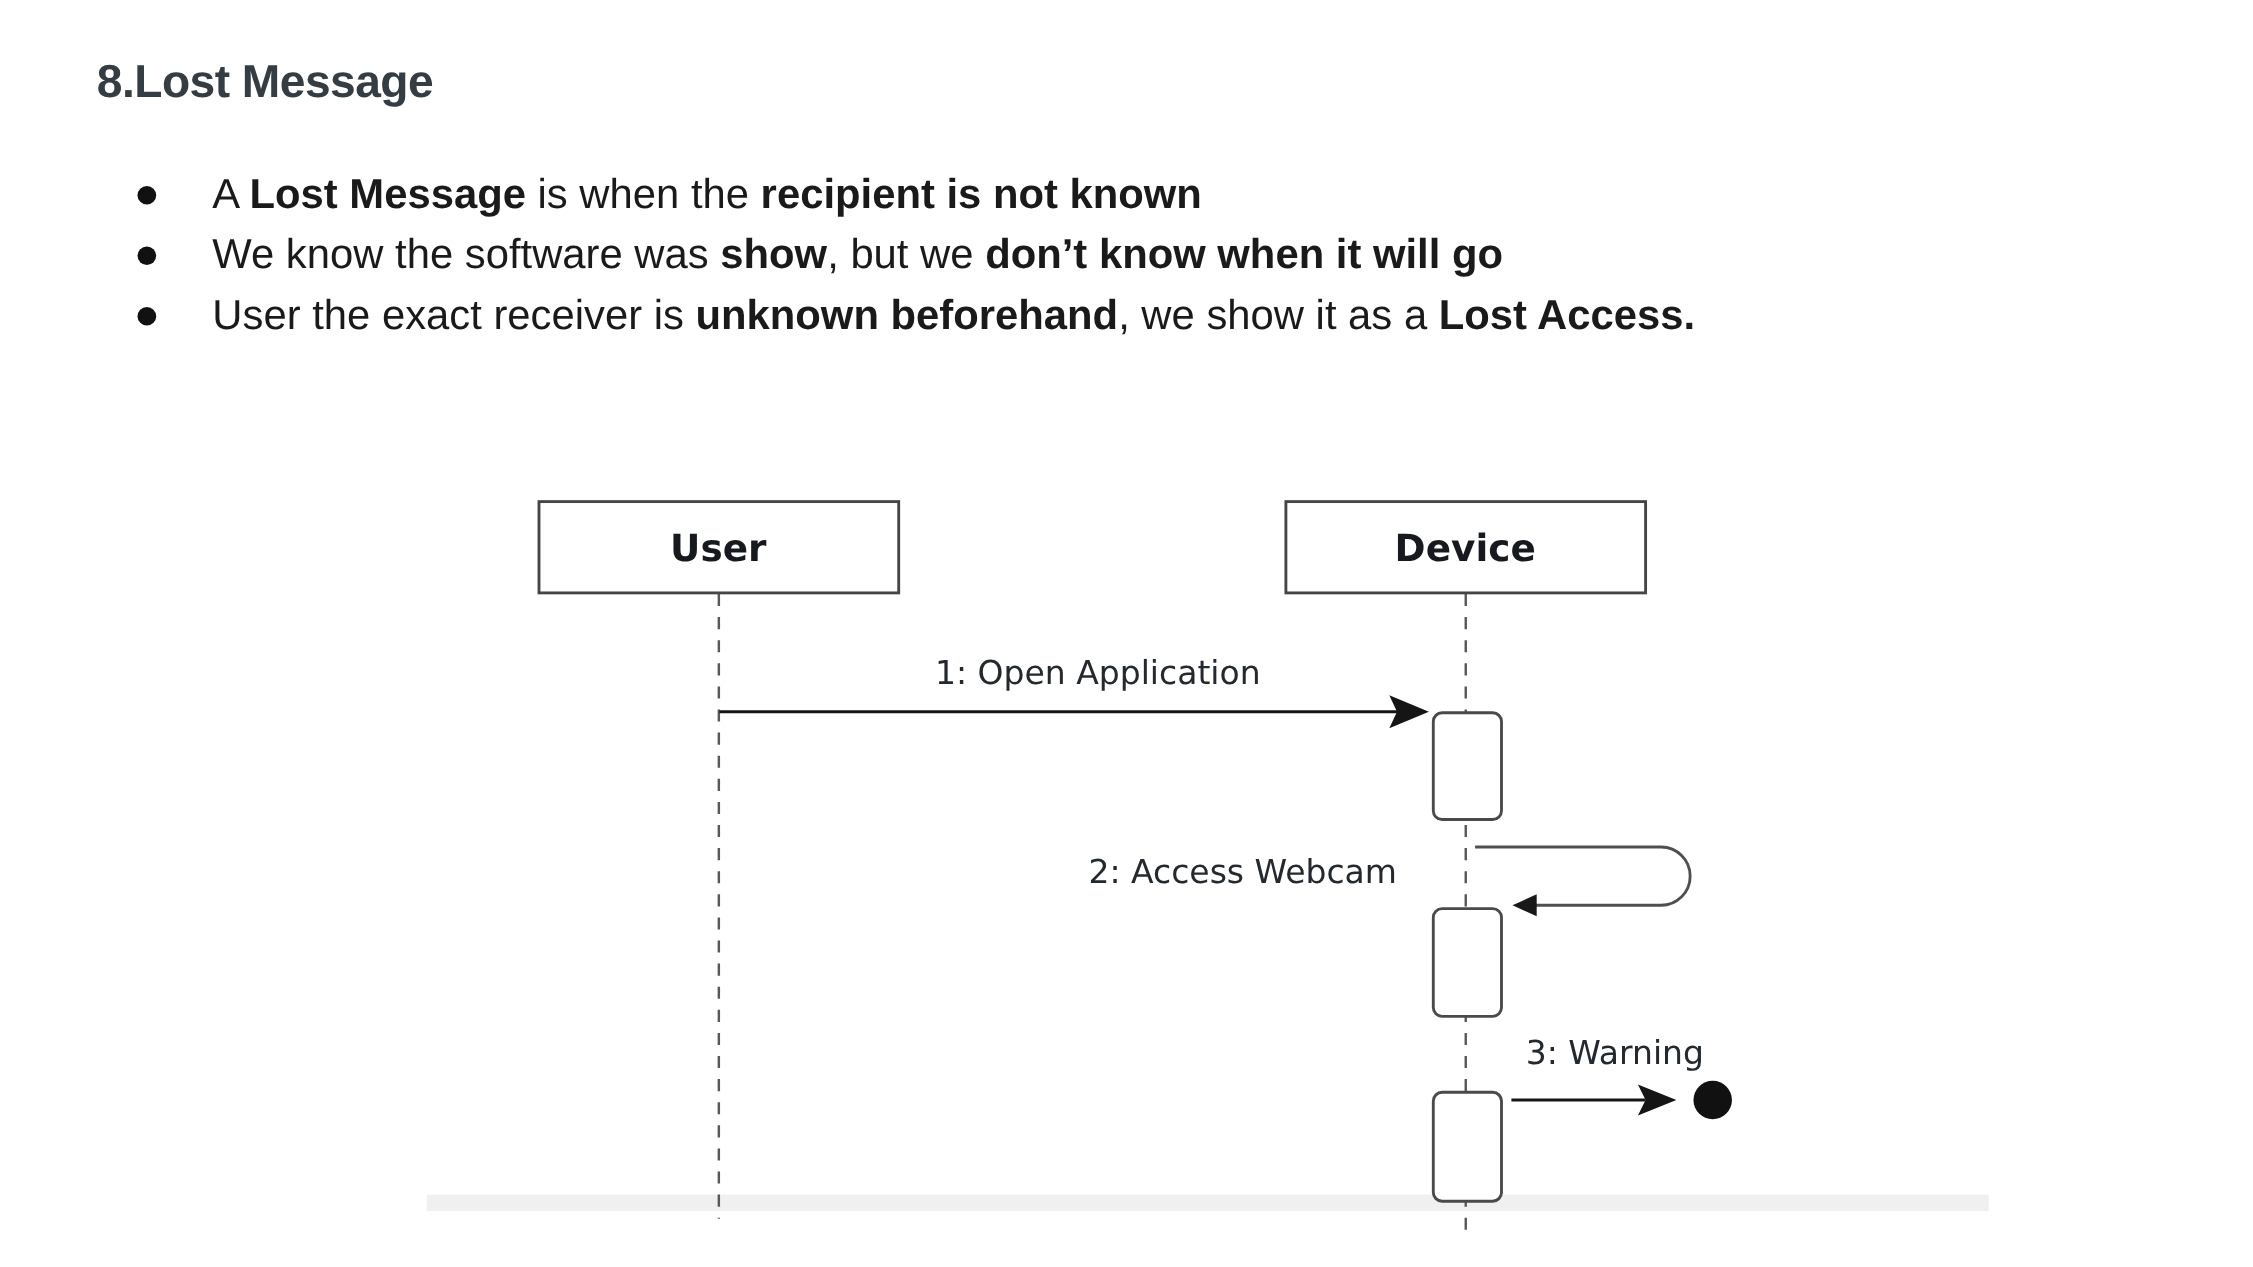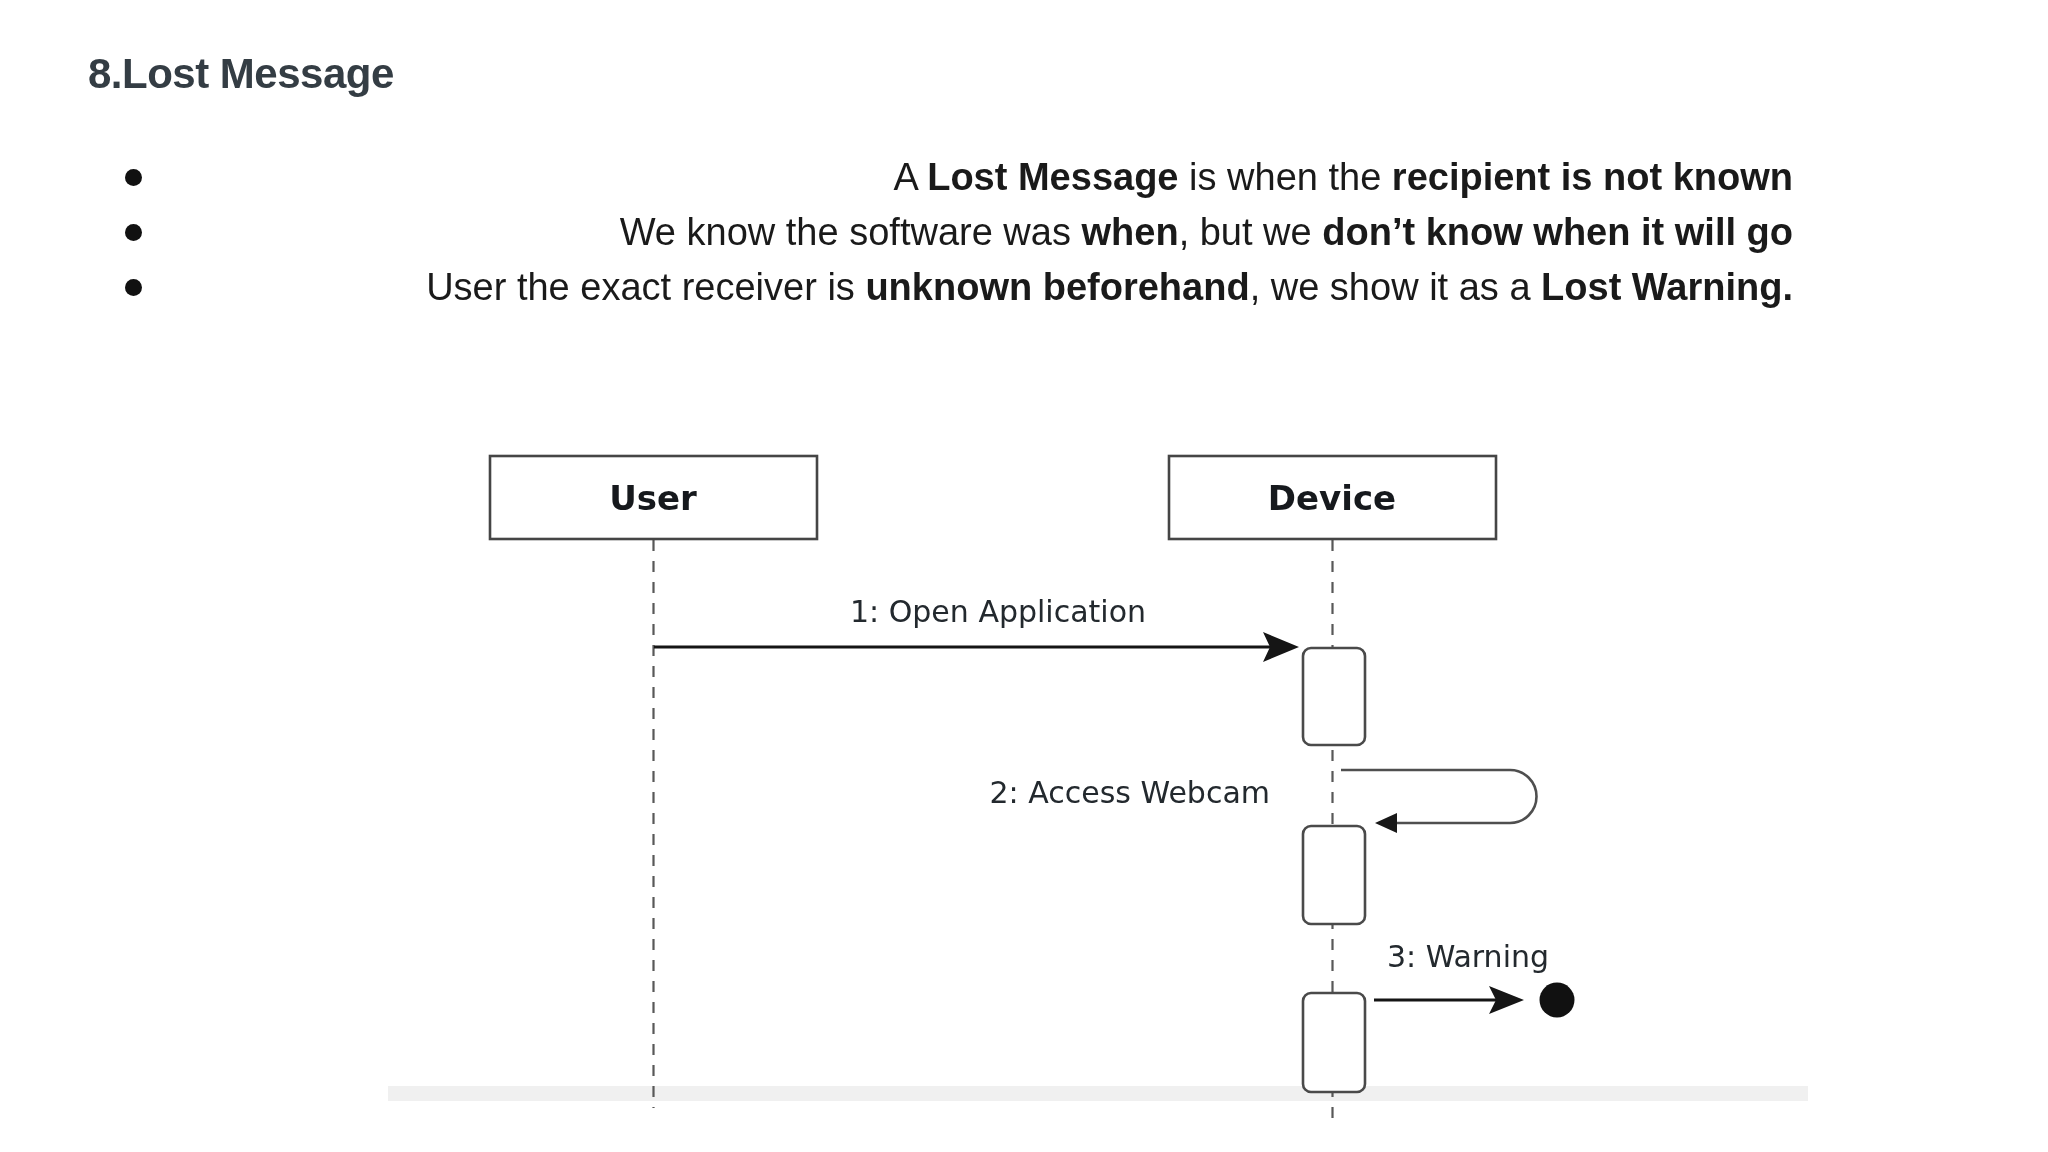--- a/index.html
+++ b/index.html
@@ -16,21 +16,21 @@
     position:absolute; left:88px; top:50px; margin:0;
     font-family:"Liberation Sans", sans-serif;
     font-size:42px; font-weight:700; letter-spacing:-0.5px;
     color:var(--heading);
   }
   ul.bullets{
     position:absolute; left:193px; top:150px; margin:0; padding:0;
     list-style:none; width:1600px;
     font-size:38px; line-height:55px; color:var(--body);
   }
-  ul.bullets li{position:relative; height:55px; white-space:nowrap;text-align:right;}
+  ul.bullets li{position:relative; height:55px; white-space:nowrap;}
   ul.bullets li::before{
     content:''; position:absolute; left:-68px; top:19px;
     width:17px; height:17px; border-radius:50%; background:#111;
   }
   ul.bullets b{font-weight:700;}
   .emoji{vertical-align:-7px; margin-left:6px;}
   svg.diagram{position:absolute; left:0; top:0;}
   svg.diagram text{
     font-family:"DejaVu Sans", sans-serif;
     fill:var(--dtext);
@@ -40,22 +40,22 @@
 </style>
 </head>
 <body>
 
 <div class="page">
 
   <h1 class="heading">8.Lost Message</h1>
 
   <ul class="bullets">
       <li><span>A </span><b>Lost Message</b><span> is when the </span><b>recipient is not known</b></li>
-      <li><span>We know the software was </span><b>when</b><span>, but we </span><b>don’t know when it will go</b></li>
-      <li><span>User the exact receiver is </span><b>unknown beforehand</b><span>, we show it as a </span><b>Lost Warning.</b></li>
+      <li><span>We know the software was </span><b>show</b><span>, but we </span><b>don’t know when it will go</b></li>
+      <li><span>User the exact receiver is </span><b>unknown beforehand</b><span>, we show it as a </span><b>Lost Access.</b></li>
     </ul>
 
   <svg class="diagram" width="2048" height="1152" viewBox="0 0 2048 1152">
 
     <rect x="388" y="1086" width="1424" height="15" fill="#000000" opacity="0.06"></rect>
 
     <line x1="653.5" y1="540" x2="653.5" y2="1108" stroke="#585858" stroke-width="2.2" stroke-dasharray="11 10"></line>
     <line x1="1332.5" y1="540" x2="1332.5" y2="1124" stroke="#585858" stroke-width="2.2" stroke-dasharray="11 10"></line>
 
     <rect x="1303" y="648" width="62" height="97" rx="8" fill="#ffffff" stroke="#4a4a4a" stroke-width="2.6"></rect>

